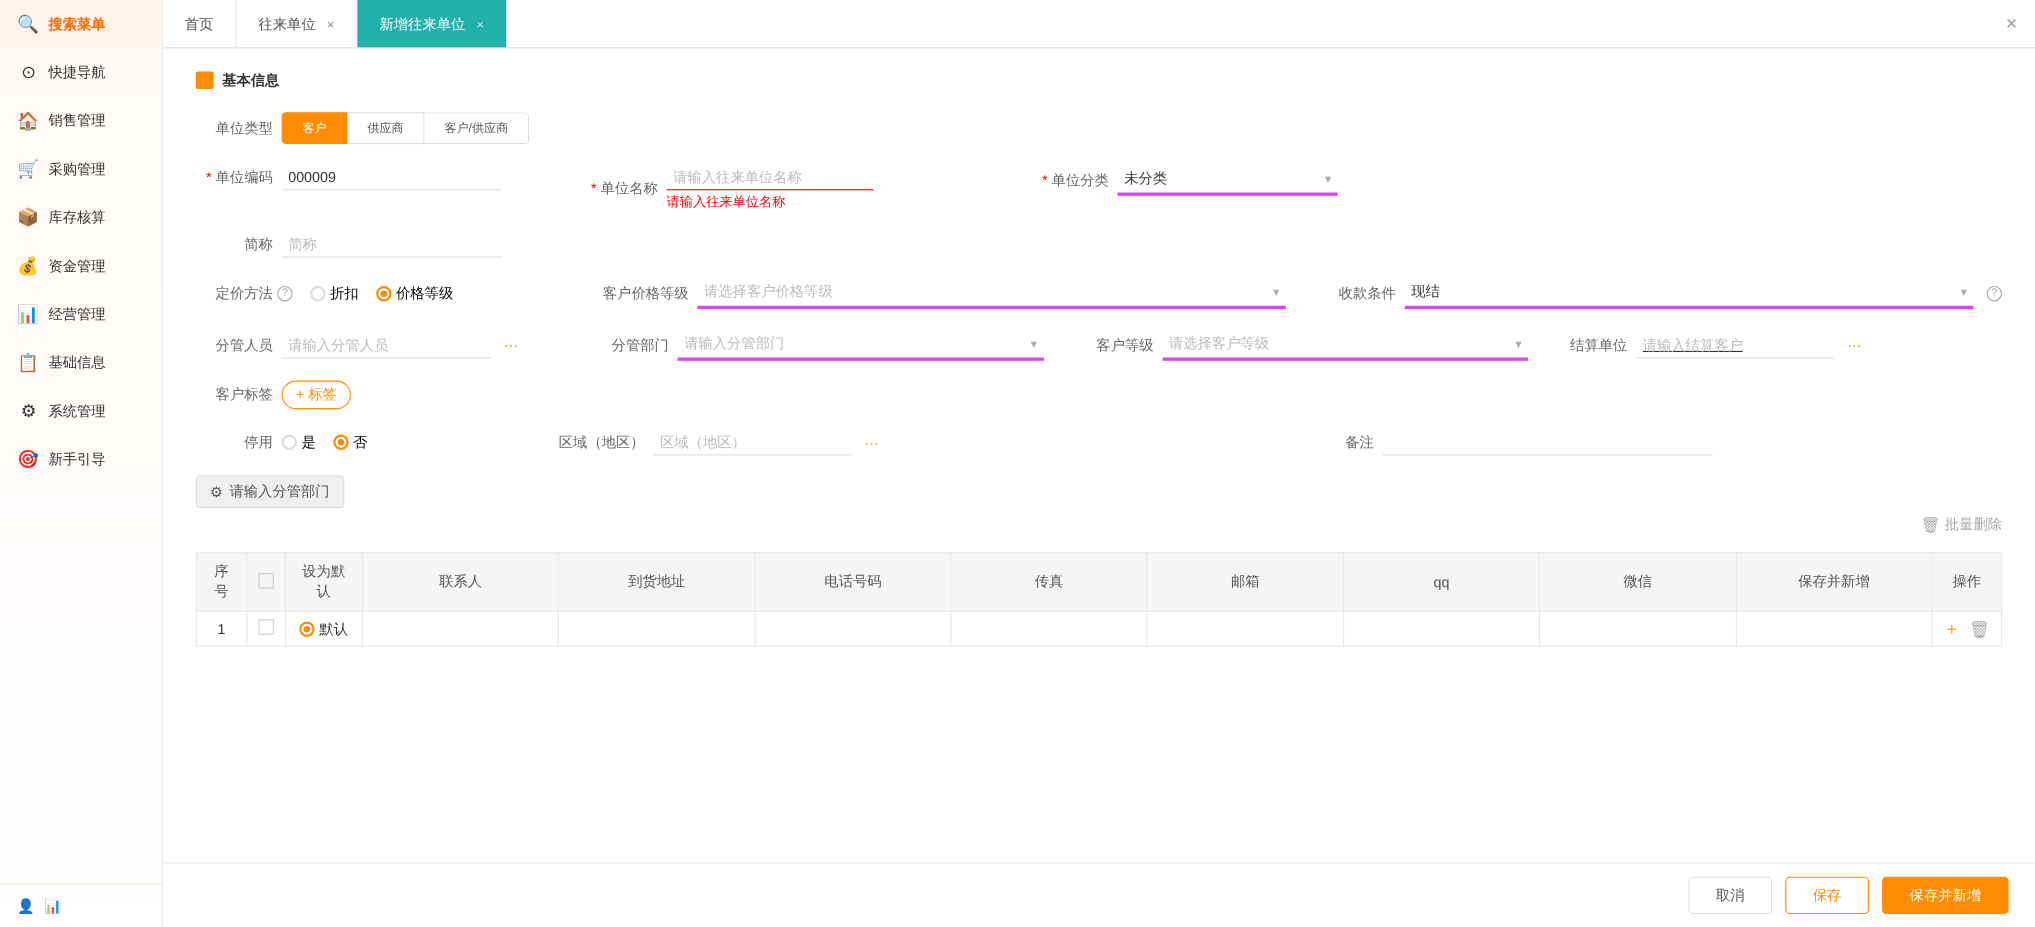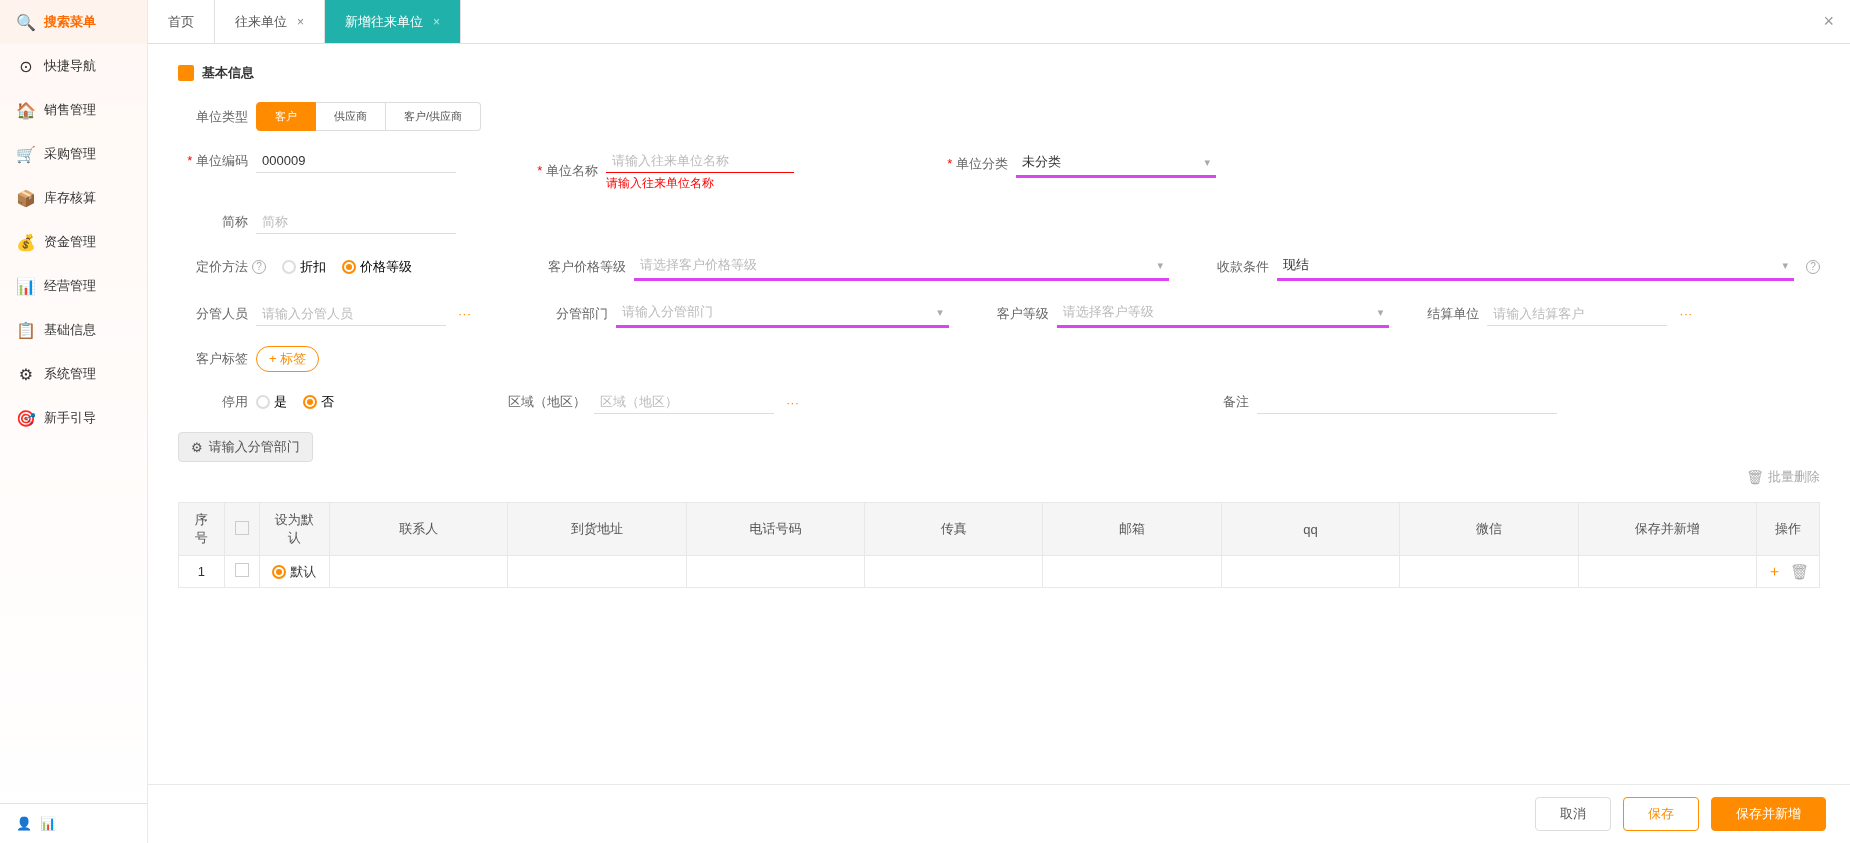--- a/index.html
+++ b/index.html
@@ -542,21 +542,21 @@
       </div>
       <div class="form-field" style="min-width:270px; margin-left:30px;">
         <span class="form-label">客户等级</span>
         <div class="form-select-wrapper" style="min-width:160px;">
           <span class="form-select-text">请选择客户等级</span>
           <span class="chevron-icon">▾</span>
         </div>
       </div>
       <div class="form-field" style="min-width:280px; margin-left:20px;">
         <span class="form-label">结算单位</span>
-        <input class="form-input" type="text" placeholder="请输入结算客户" style="max-width: 180px;">
+        <input class="form-input" type="text" placeholder="请输入结算客户" style="max-width: 180px; text-decoration: underline;">
         <span class="ellipsis-btn">···</span>
       </div>
     </div>
 
     <div class="form-row" style="align-items:center;">
       <div class="form-field">
         <span class="form-label">客户标签</span>
         <div class="tag-add-btn">
           <span>+ 标签</span>
         </div>

